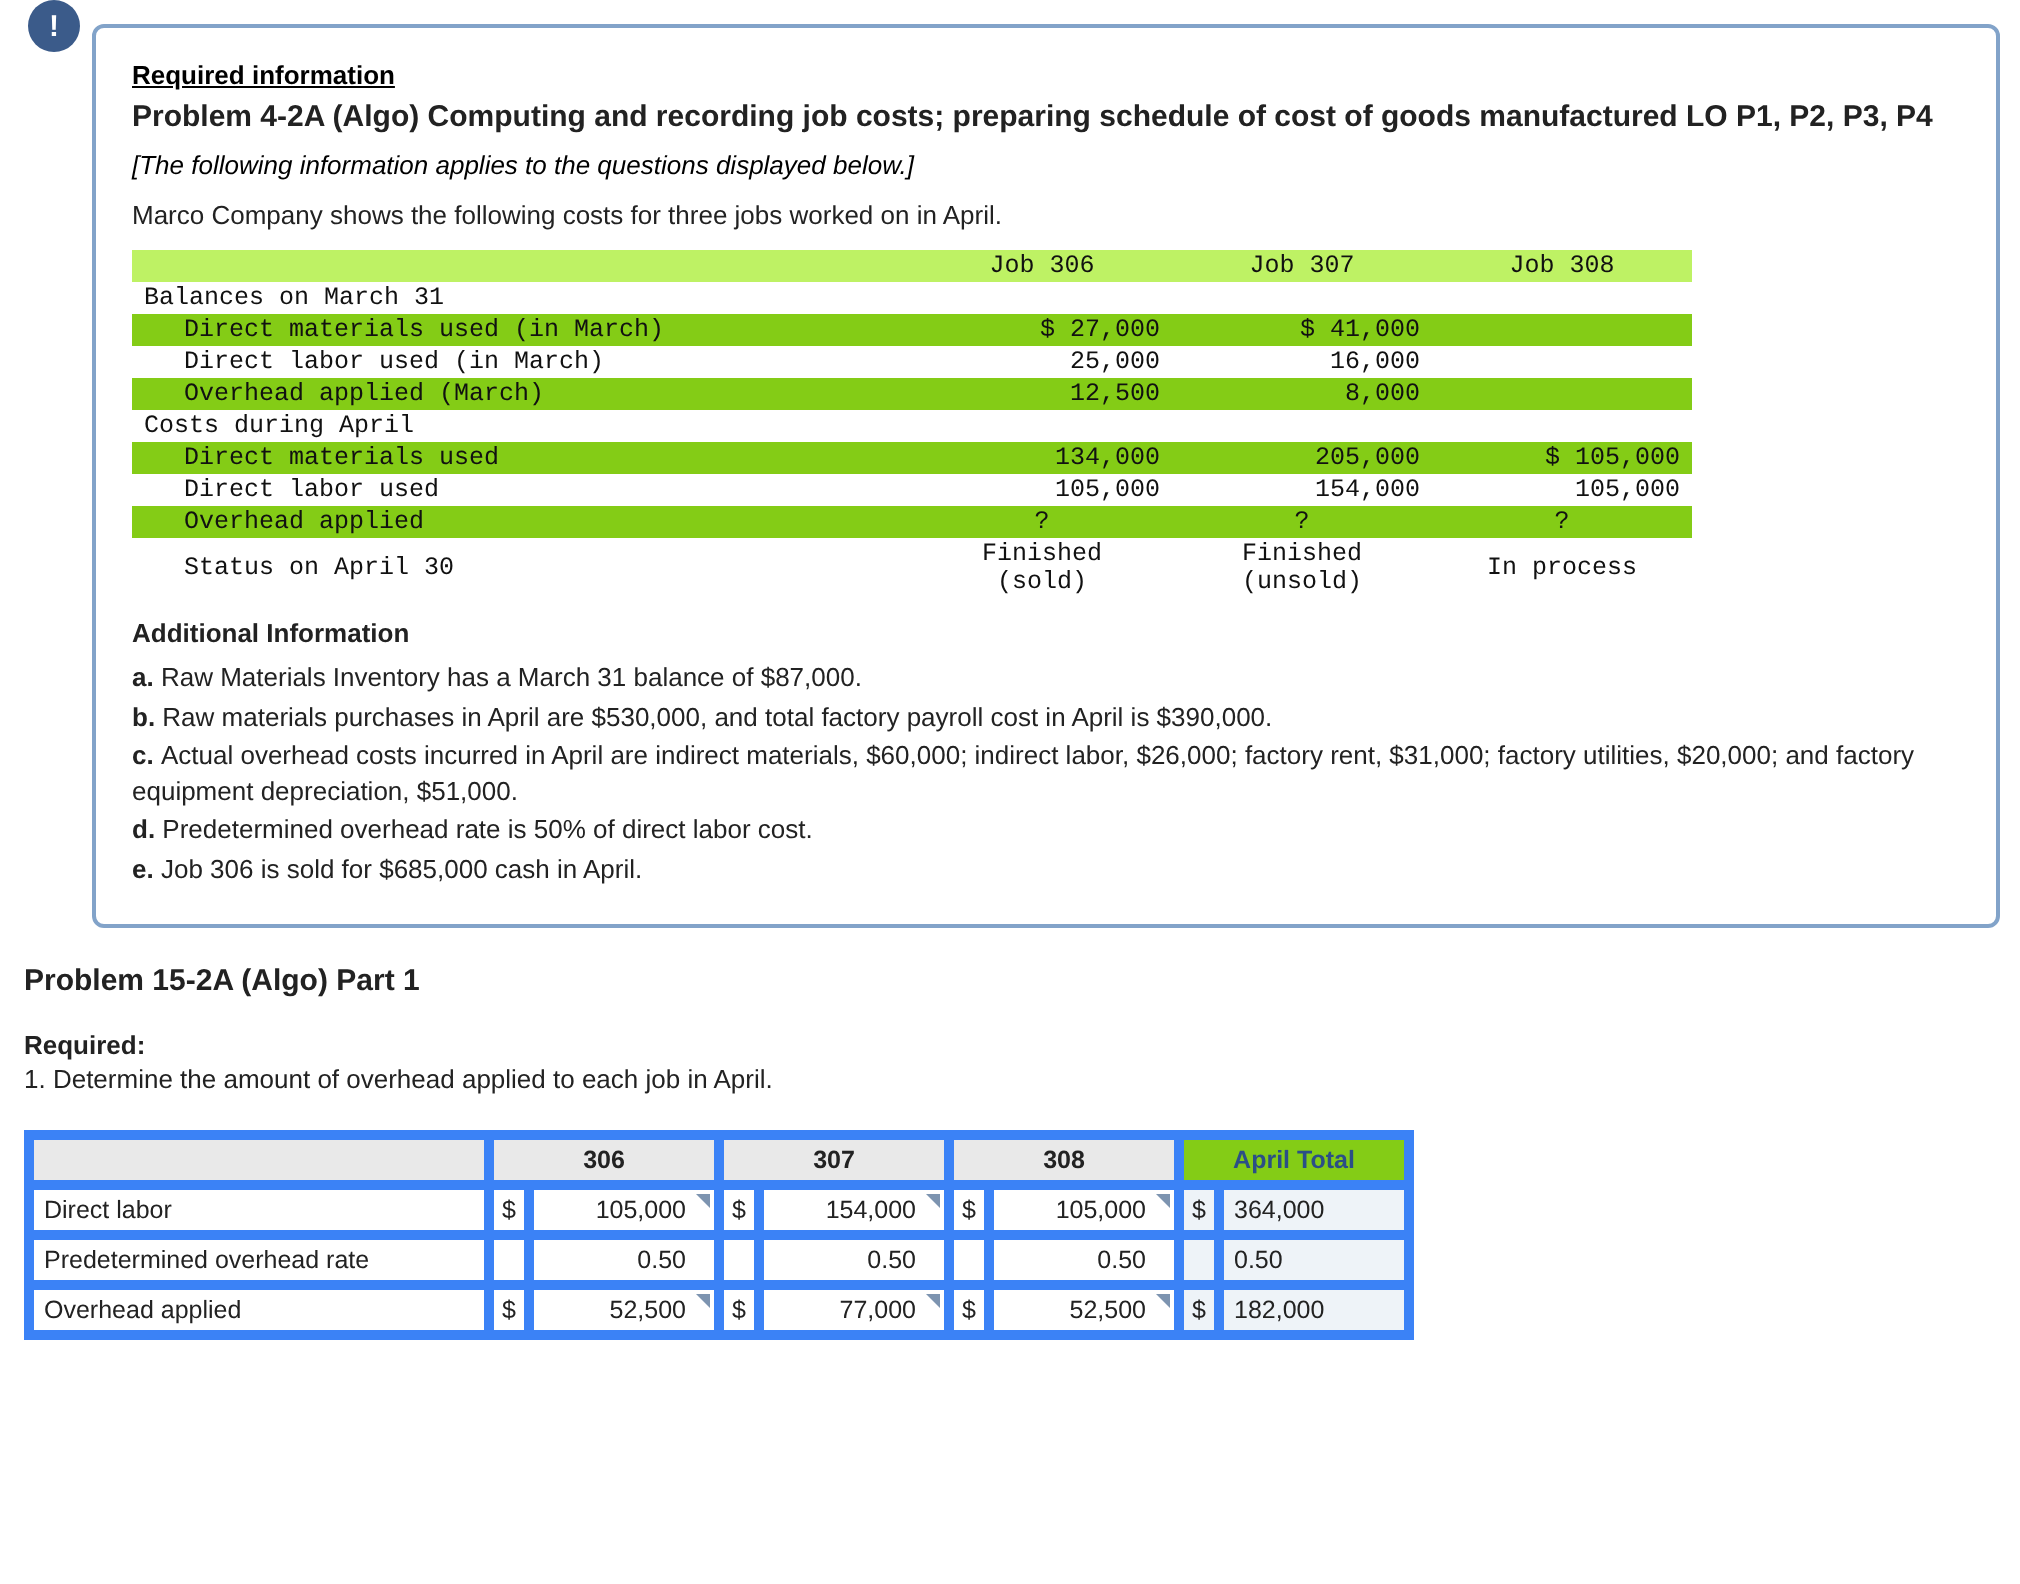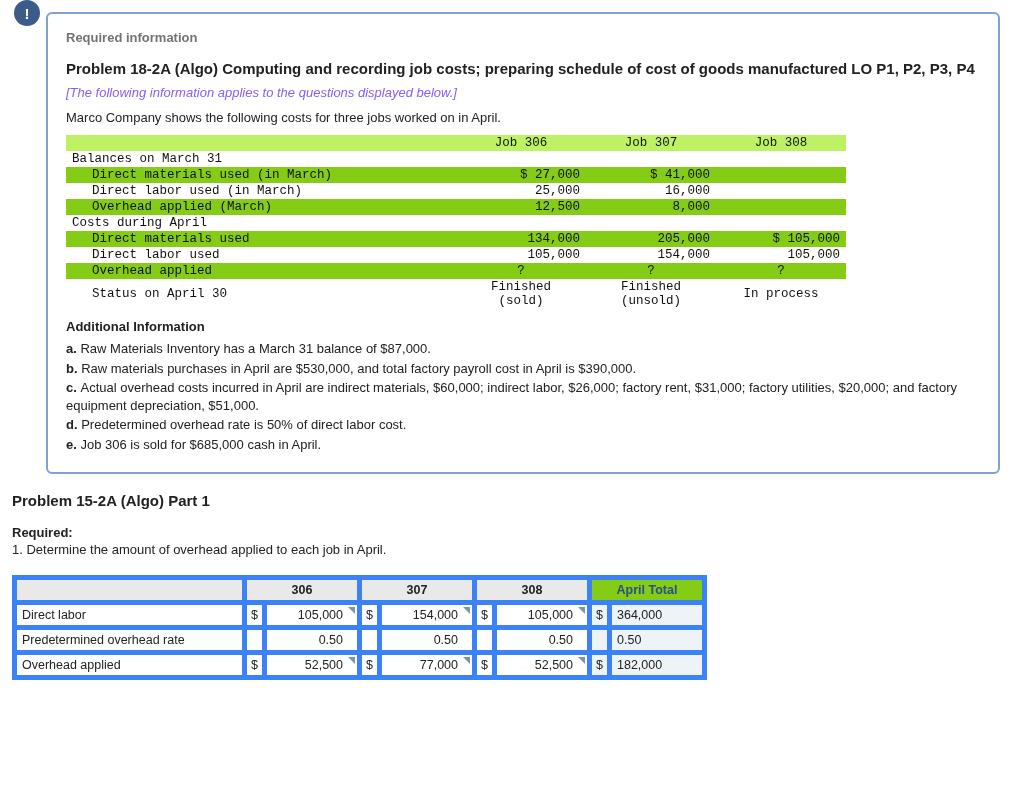--- a/index.html
+++ b/index.html
@@ -23,23 +23,23 @@
     position: absolute;
     top: -14px; left: -34px;
     width: 26px; height: 26px;
     border-radius: 50%;
     background: #3b5b8a;
     color: #fff;
     font-weight: bold;
     display: flex; align-items: center; justify-content: center;
     font-size: 15px;
   }
-  .req-title { color: #737373; font-weight: bold; margin-bottom: 14px; }
+  .req-title { color: #000000; font-weight: bold; margin-bottom: 4px; text-decoration: underline; }
   .prob-title { font-weight: bold; font-size: 15px; color: #222; margin-bottom: 6px; line-height: 1.35; }
-  .italic-note { font-style: italic; color: #8b5cf6; margin: 6px 0 10px 0; }
+  .italic-note { font-style: italic; color: #000000; margin: 6px 0 10px 0; }
   .body-text { margin: 10px 0; color: #222; }
   .mono-table {
     border-collapse: collapse;
     font-family: "Courier New", monospace;
     font-size: 12.5px;
     color: #111;
     margin: 6px 0 10px 0;
     width: 780px;
   }
   .mono-table td { padding: 1px 6px; white-space: pre; }
@@ -83,21 +83,21 @@
     border-left: 7px solid transparent;
     border-top: 7px solid #7d94b0;
   }
 </style>
 </head>
 <body>
 
 <div class="req-block">
   <div class="bang">!</div>
   <div class="req-title">Required information</div>
-  <div class="prob-title">Problem 18-2A (Algo) Computing and recording job costs; preparing schedule of cost of goods manufactured LO P1, P2, P3, P4</div>
+  <div class="prob-title">Problem 4-2A (Algo) Computing and recording job costs; preparing schedule of cost of goods manufactured LO P1, P2, P3, P4</div>
   <div class="italic-note">[The following information applies to the questions displayed below.]</div>
   <div class="body-text">Marco Company shows the following costs for three jobs worked on in April.</div>
 
   <table class="mono-table">
     <tbody>
         <tr class="hdr">
       <td class="lbl"></td>
       <td class="col">Job 306</td>
       <td class="col">Job 307</td>
       <td class="col">Job 308</td>

